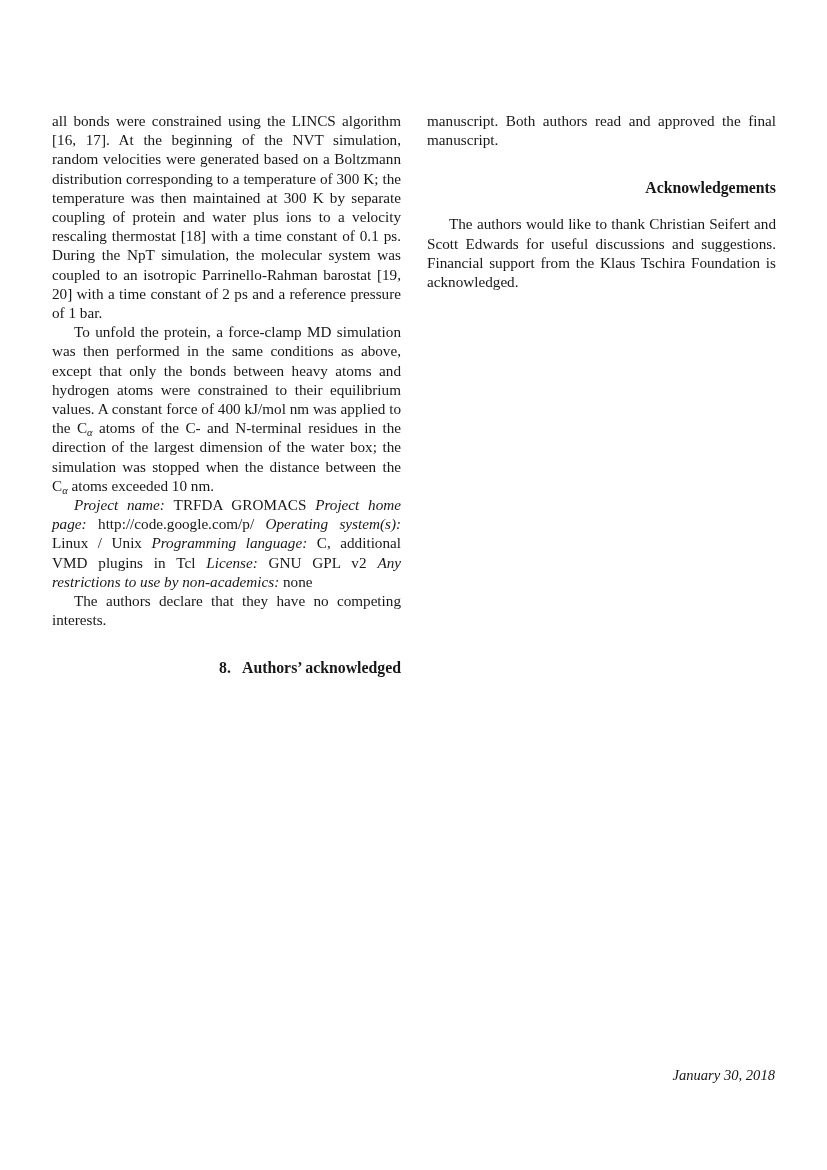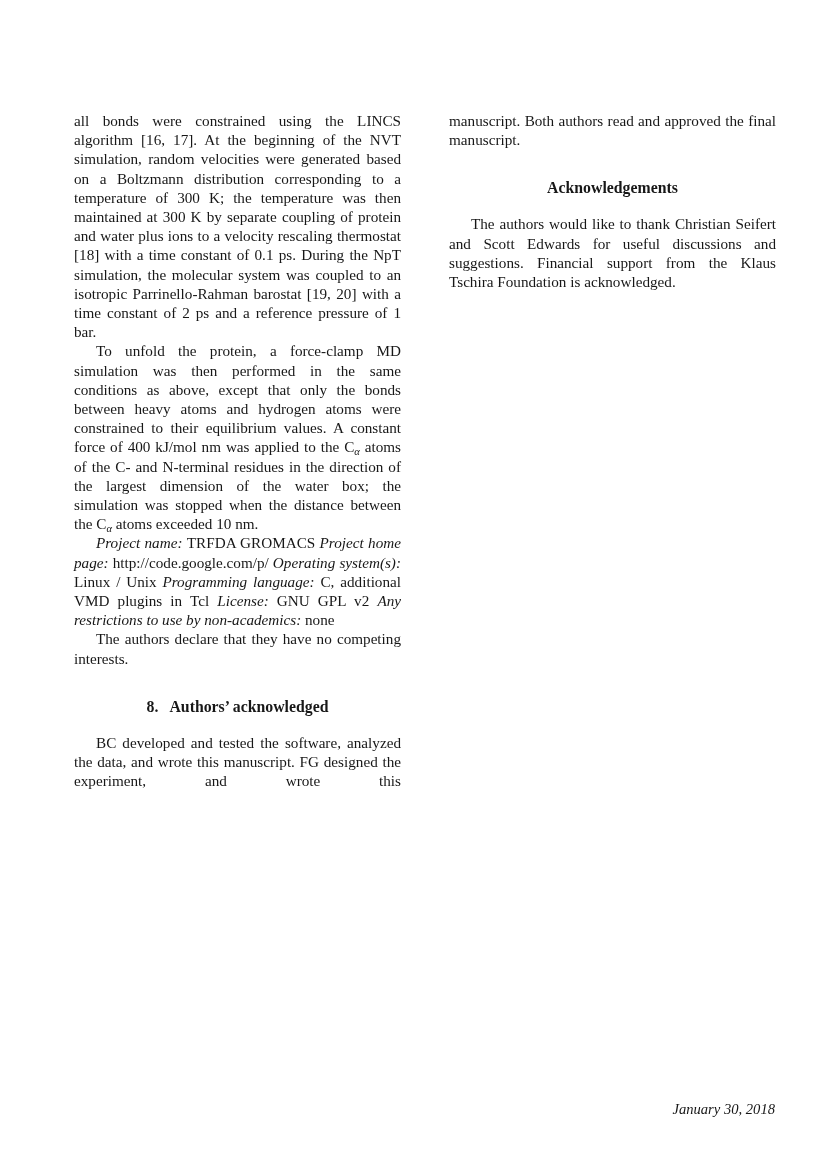--- a/index.html
+++ b/index.html
@@ -23,57 +23,56 @@
     width: 724px;
     display: flex;
     gap: 26px;
   }
   .col {
     width: 349px;
     font-size: 15.2px;
     line-height: 19.2px;
     text-align: justify;
     hyphens: auto;
-    margin-left: 22px;
     -webkit-hyphens: auto;
   }
   .col p {
     margin: 0;
     padding: 0;
   }
   .col p.indent {
     text-indent: 22px;
   }
   .col p.justify-all {
     text-align-last: justify;
   }
   .col h2 {
     font-size: 15.8px;
     font-weight: bold;
     line-height: 19px;
     margin: 29px 0 17px 0;
-    text-align: center;
+    text-align: right;
     hyphens: none;
     -webkit-hyphens: none;
   }
   .col h2 .secnum {
     margin-right: 0.7em;
   }
   .it {
     font-style: italic;
   }
   sub.alpha {
     font-style: italic;
     font-size: 10.5px;
     line-height: 0;
     vertical-align: -3px;
   }
   .footer-date {
     position: absolute;
-    top: 1100px;
+    top: 1066px;
     right: 52px;
     font-style: italic;
     font-size: 14.6px;
     line-height: 18px;
     color: #171717;
   }
 </style>
 </head>
 <body>
 
@@ -89,21 +88,20 @@
 
       <p class="indent"><span class="it">Project name: </span><span>TRFDA GROMACS </span><span class="it">Project home page: </span><span>http://code.google.com/p/ </span><span class="it">Operating system(s): </span><span>Linux / Unix </span><span class="it">Programming language: </span><span>C, additional VMD plugins in Tcl </span><span class="it">License: </span><span>GNU GPL v2 </span><span class="it">Any restrictions to use by non-academics: </span><span>none</span></p>
 
 
       <p class="indent">The authors declare that they have no competing interests.</p>
 
       <h2>
         <span class="secnum">8.</span><span>Authors’ acknowledged</span>
       </h2>
 
-      <p class="indent justify-all">BC developed and tested the software, analyzed the data, and wrote this manuscript. FG designed the experiment, and wrote this</p>
     </div>
 
     <div class="col">
       <p>manuscript. Both authors read and approved the final manuscript.</p>
 
       <h2>
         <span>Acknowledgements</span>
       </h2>
 
       <p class="indent">The authors would like to thank Christian Seifert and Scott Edwards for useful discussions and suggestions. Financial support from the Klaus Tschira Foundation is acknowledged.</p>

